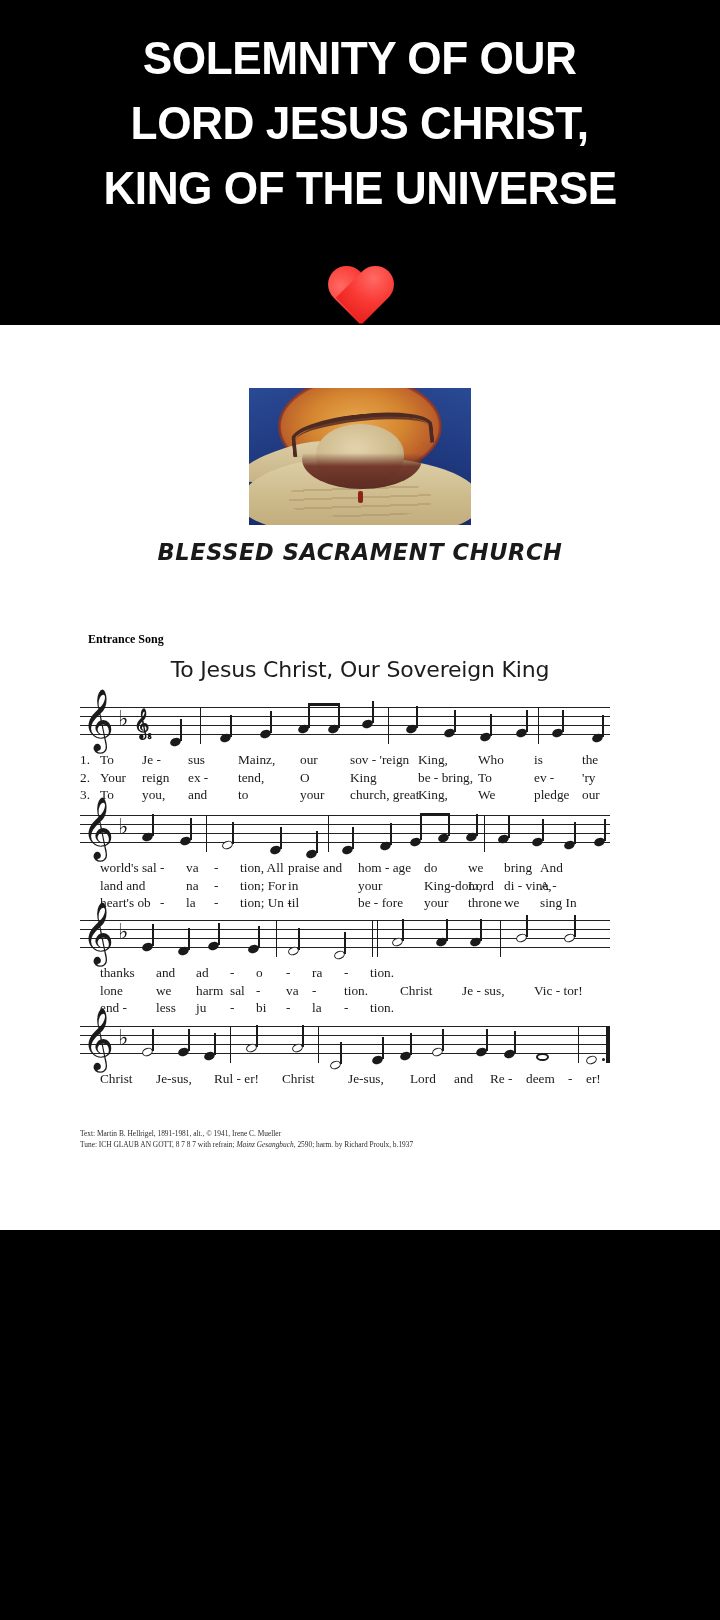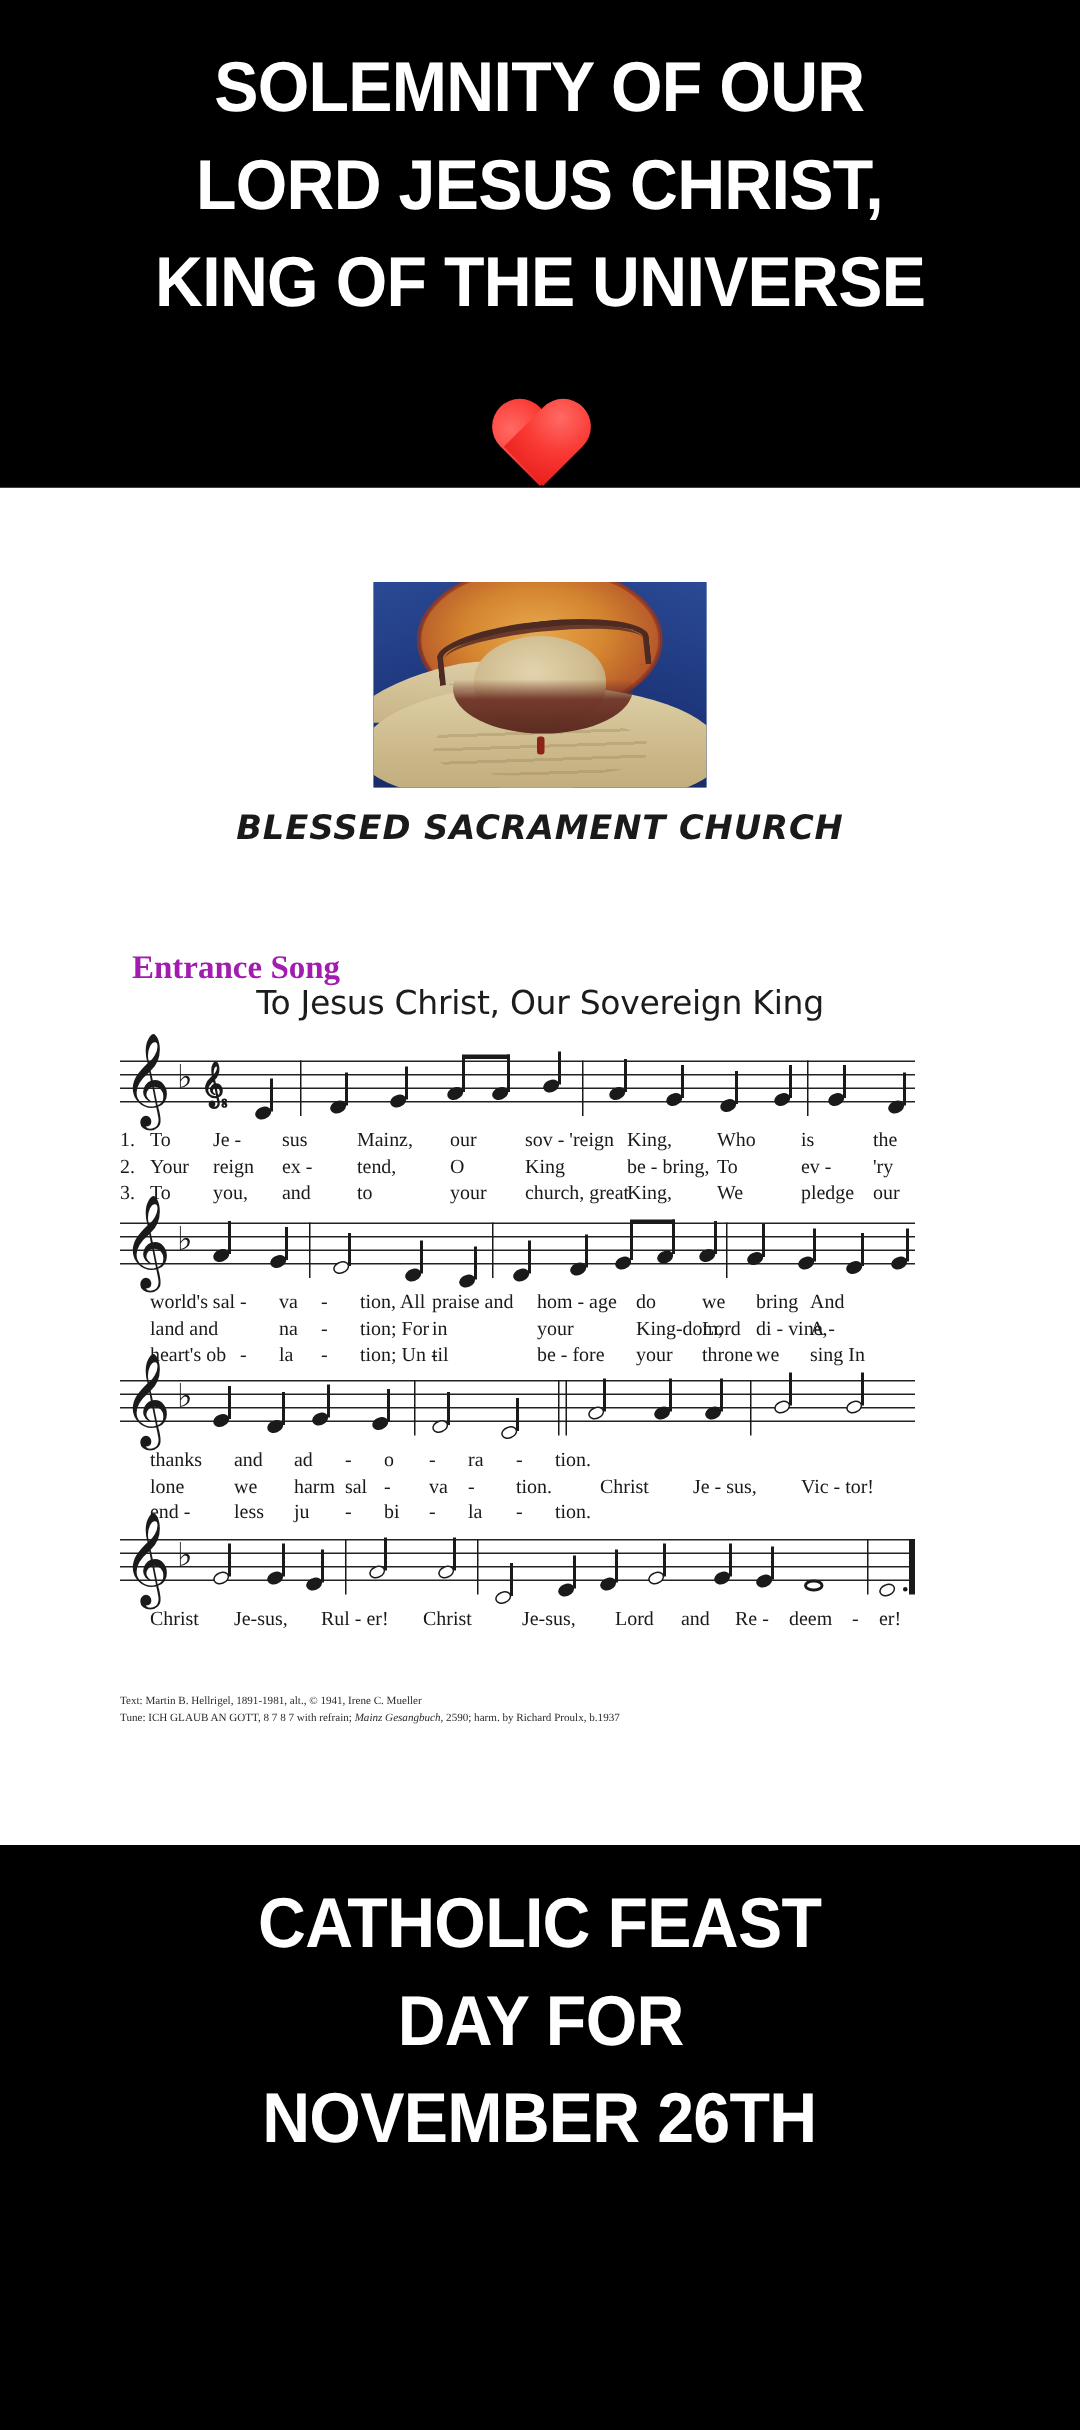--- a/index.html
+++ b/index.html
@@ -128,21 +128,21 @@
   .church-sub {
     position:absolute; left:110px; top:250px; width:500px; text-align:center;
     font-family:"DejaVu Sans", sans-serif;
     font-weight:bold; font-style:italic;
     font-size:14.5px; line-height:1.55; color:#b03233;
   }
 
   .section-label {
     position:absolute; left:88px; top:307px;
     font-family:"Liberation Serif", serif;
-    font-weight:bold; font-size:22px; color:#a21caf;
+    font-weight:bold; font-size:12px; color:#000000;
   }
   .song-title {
     position:absolute; left:0; top:332px; width:720px; text-align:center;
     font-family:"DejaVu Sans", sans-serif;
     font-weight:normal; font-size:22px; color:#1c1c1c;
     letter-spacing:-0.2px;
   }
 
   
   .system { position:absolute; left:80px; width:530px; }
@@ -575,20 +575,15 @@
     </div>
 
     <div class="attrib">
       <div>Text: Martin B. Hellrigel, 1891-1981, alt., © 1941, Irene C. Mueller</div>
       <div><span>Tune: ICH GLAUB AN GOTT, 8 7 8 7 with refrain; </span><i>Mainz Gesangbuch</i><span>, 2590; harm. by Richard Proulx, b.1937</span></div>
     </div>
 
    </div>
   </div>
 
-  <div class="banner-bottom">
-    <div class="banner-line">CATHOLIC FEAST</div>
-    <div class="banner-line">DAY FOR</div>
-    <div class="banner-line">NOVEMBER 26TH</div>
-  </div>
 
 
 </div>
 
 </body></html>

